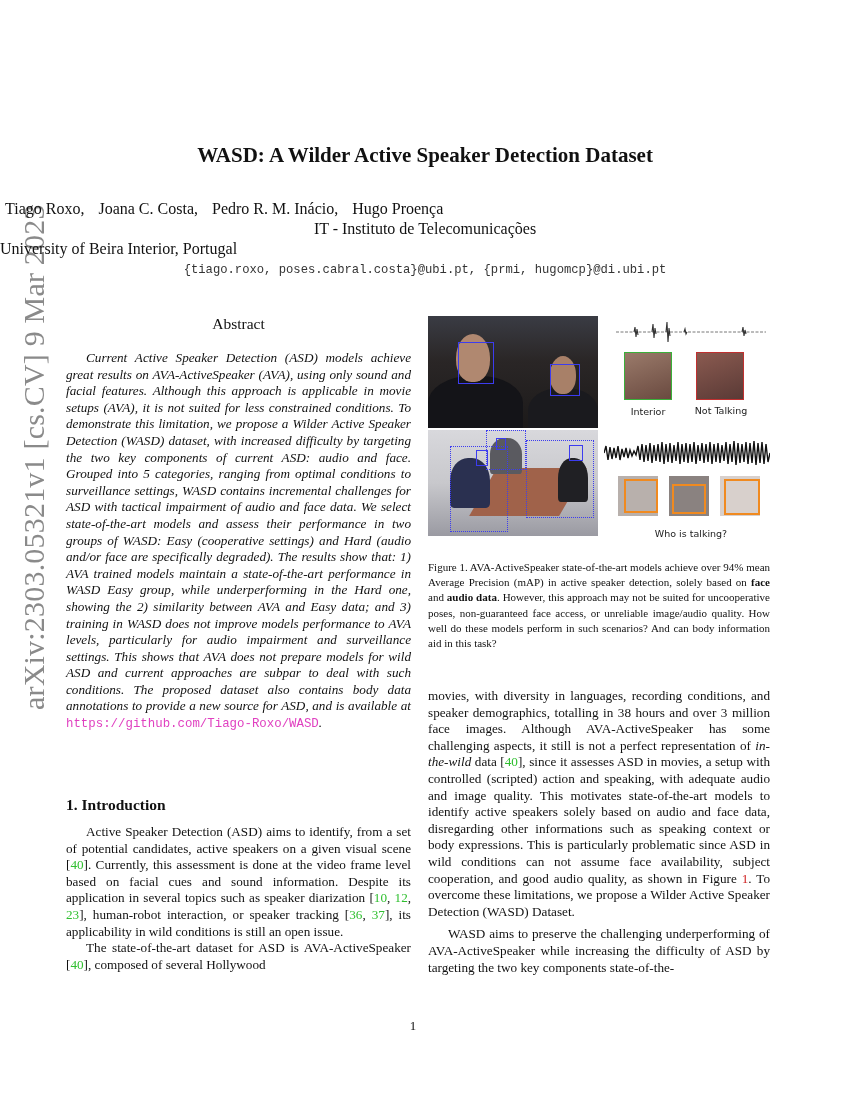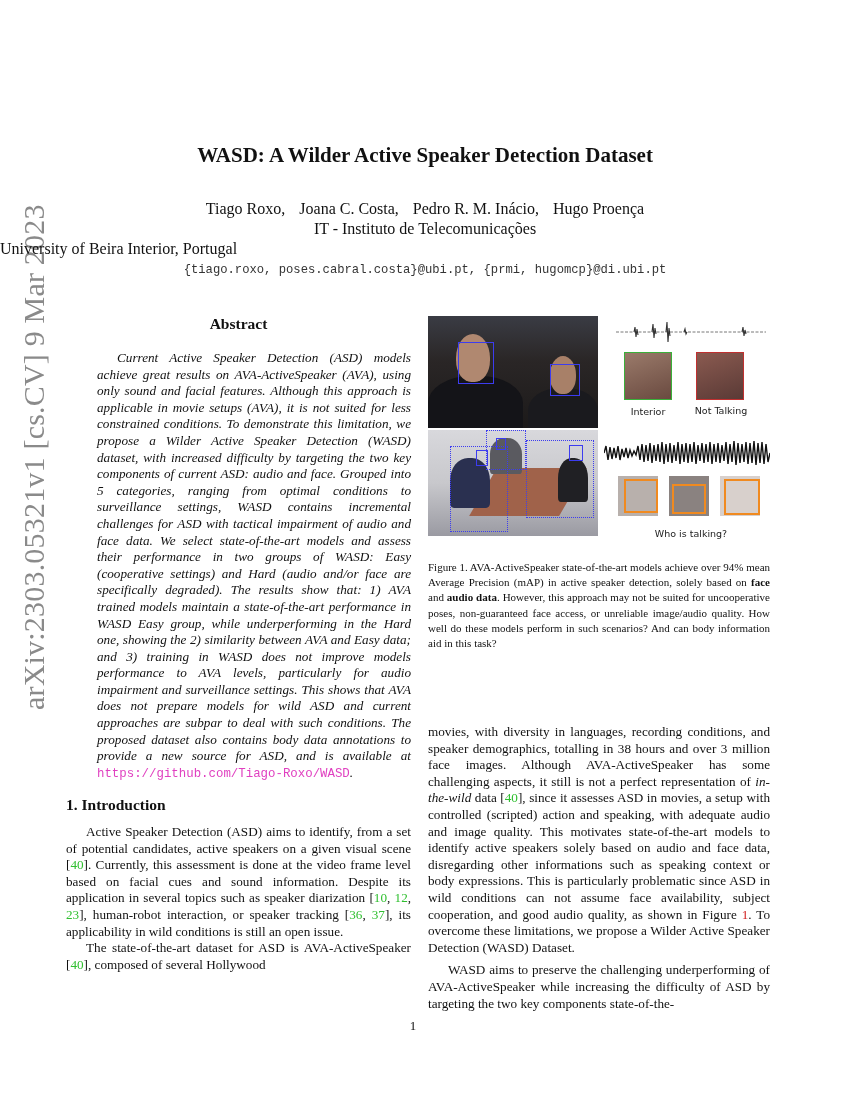--- a/index.html
+++ b/index.html
@@ -11,34 +11,34 @@
     position: absolute; left: 14px; top: 290px;
     width: 420px; height: 40px;
     transform-origin: 0 0;
     transform: translate(0px, 420px) rotate(-90deg);
     font-size: 30px; color: #8a8a8a; white-space: nowrap; line-height: 40px;
     letter-spacing: 0.2px;
   }
 
   #title { left: 0; width: 850px; top: 143px; text-align: center;
            font-weight: bold; font-size: 21px; }
-  #authors { left: 0; width: 850px; top: 200px; text-align: center; font-size: 16px; }
+  #authors { left: 0; width: 850px; top: 200px; font-size: 16px; }
   #authors span { margin: 0 5px; }
   #affil1 { left: 0; width: 850px; top: 220px; text-align: center; font-size: 16px; }
   #affil2 { left: 0; width: 850px; top: 240px; text-align: left; font-size: 16px; }
   #emails { left: 0; width: 850px; top: 263px; text-align: center;
             font-family: "Liberation Mono", "DejaVu Sans Mono", monospace; font-size: 12.2px; color: #333; }
 
   .col-left { left: 66px; width: 345px; }
-  .col-right { left: 428px; width: 342px; margin-top: 36px; }
+  .col-right { left: 428px; width: 342px; }
 
   #abstract-heading { left: 66px; width: 345px; top: 315px; text-align: center;
-                      font-weight: bold; font-size: 15.5px; }
+                      font-weight: normal; font-size: 15.5px; }
   .para { font-size: 13.2px; line-height: 16.6px; text-align: justify; margin: 0; }
-  .para.it { font-style: italic; margin-left: 31px; }
+  .para.it { font-style: italic; }
   .indent { text-indent: 20px; }
   .link { color: #e040c0; font-family: "Liberation Mono", "DejaVu Sans Mono", monospace; font-style: normal; font-size: 12.4px; }
   .cite { color: #2fbf2f; }
   .figref { color: #d02020; }
 
   #abstract-body { top: 350px; }
   #intro-heading { left: 66px; top: 796px; font-weight: bold; font-size: 15.5px; }
   #intro-body { top: 824px; }
   #right-body { top: 688px; }
 

